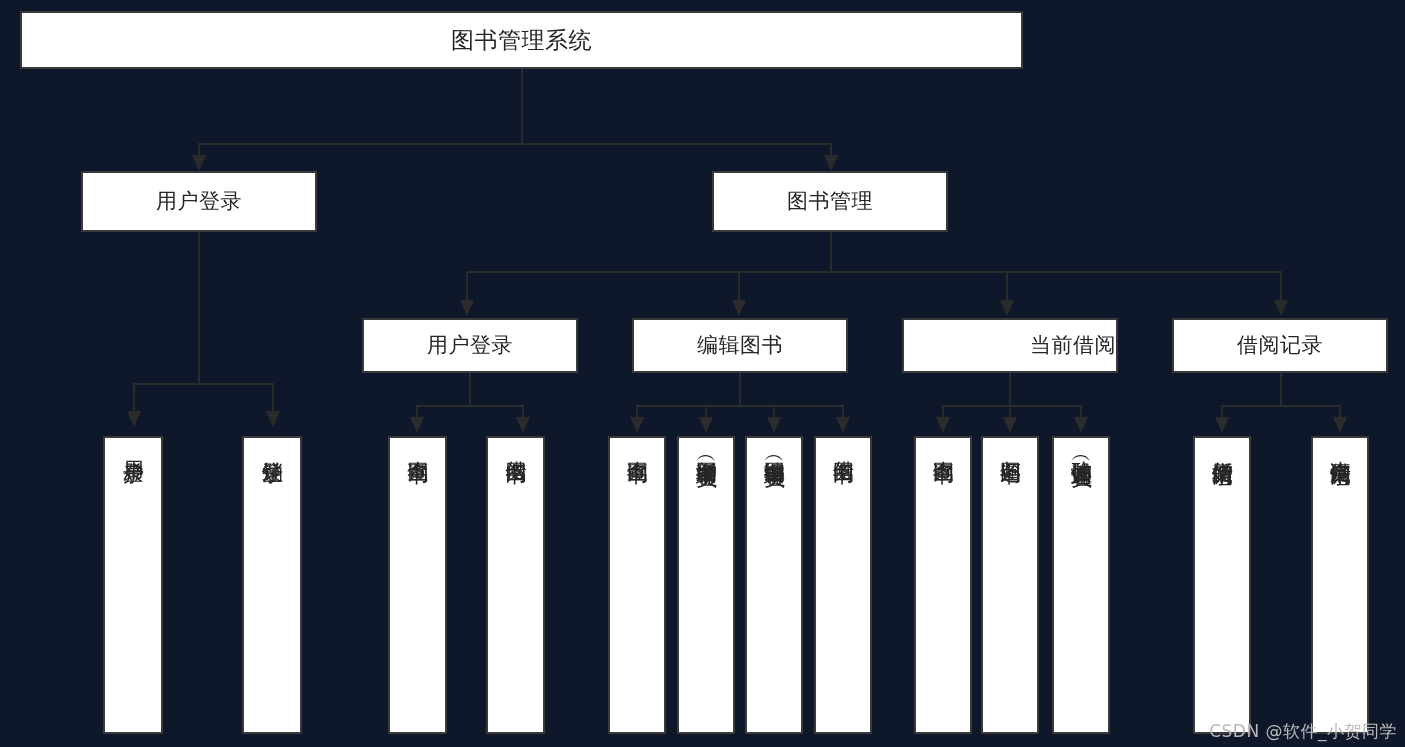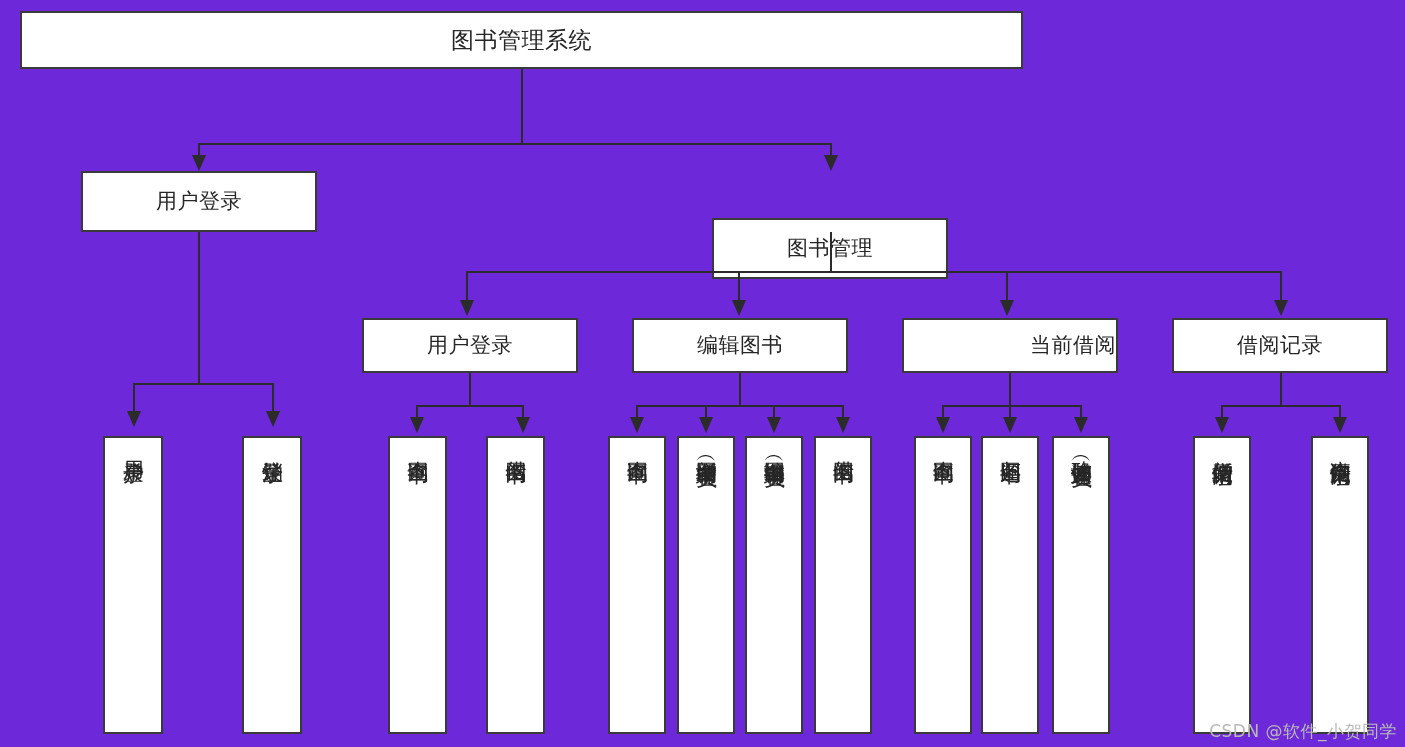--- a/index.html
+++ b/index.html
@@ -6,21 +6,21 @@
   html,body{margin:0;padding:0;background:#ffffff;}
   body{
     font-family:"DejaVu Sans","Liberation Sans",sans-serif;
     color:#1a1a1a;
     -webkit-font-smoothing:antialiased;
   }
   #canvas{
     position:relative;
     width:1405px;
     height:747px;
-    background:#6d28d9;
+    background:#0f172a;
     overflow:hidden;
   }
   
   .node{
     position:absolute;
     box-sizing:border-box;
     background:#ffffff;
     border:2px solid #3a3a3a;
     display:flex;
     align-items:center;
@@ -89,21 +89,21 @@
 
   <div class="edge h" style="left:198px;top:143px;width:634px;"></div>
   <div class="edge v" style="left:198px;top:143px;height:20px;"></div>
   <div class="edge v" style="left:830px;top:143px;height:20px;"></div>
   <div class="arrow" style="left:192px;top:155px;"></div>
   <div class="arrow" style="left:824px;top:155px;"></div>
 
   <div class="node lvl2" style="left:81px;top:171px;width:236px;height:61px;">
     <span class="label">用户登录</span>
   </div>
-  <div class="node lvl2" style="left:712px;top:171px;width:236px;height:61px;margin-top:47px;">
+  <div class="node lvl2" style="left:712px;top:171px;width:236px;height:61px;">
     <span class="label">图书管理</span>
   </div>
 
   <div class="edge v" style="left:198px;top:232px;height:151px;"></div>
   <div class="edge h" style="left:133px;top:383px;width:141px;"></div>
   <div class="edge v" style="left:133px;top:383px;height:36px;"></div>
   <div class="edge v" style="left:272px;top:383px;height:36px;"></div>
   <div class="arrow" style="left:127px;top:411px;"></div>
   <div class="arrow" style="left:266px;top:411px;"></div>
 

